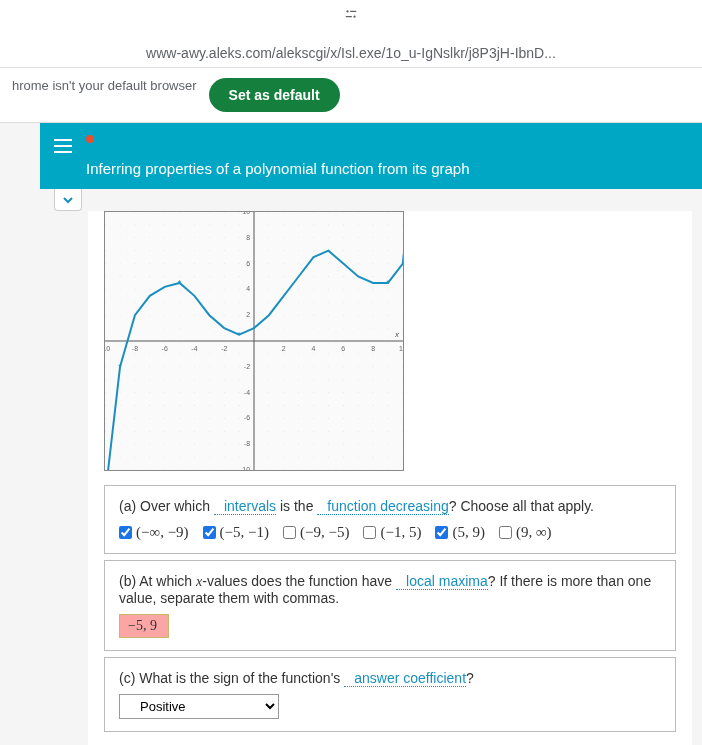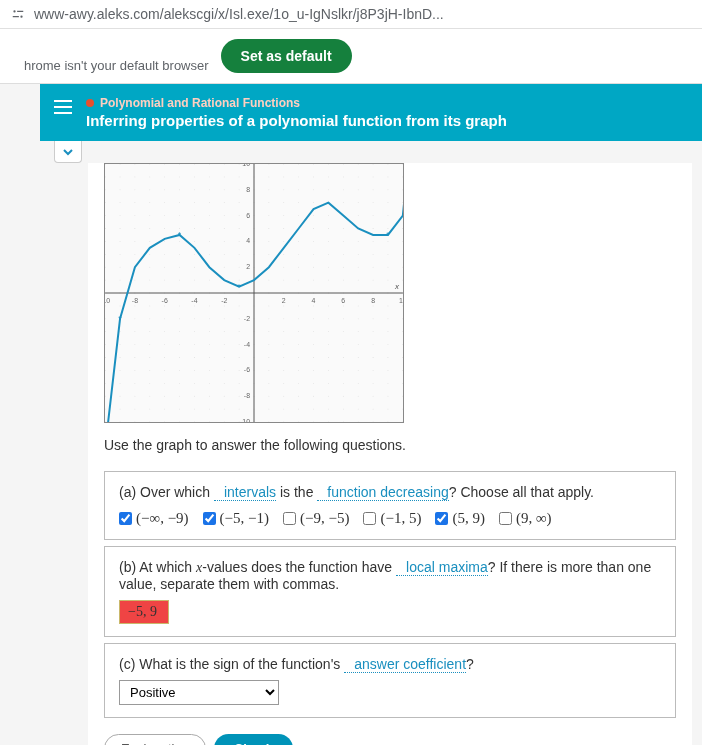--- a/index.html
+++ b/index.html
@@ -1,57 +1,57 @@
 <!DOCTYPE html>
 <html><head>
 <meta charset="utf-8">
 <style>
   * { box-sizing: border-box; margin: 0; padding: 0; }
   body { font-family: Arial, Helvetica, sans-serif; background: #f0f0f0; width: 702px; }
   
-  .address-bar { display: flex; align-items: center; padding: 6px 10px; background: #fff; border-bottom: 1px solid #e0e0e0; gap: 8px; }
+  .address-bar { display: flex; align-items: center; padding: 6px 10px; background: #fff; border-bottom: 1px solid #e0e0e0; gap: 23px; flex-direction: column; }
   .site-icon { width: 16px; height: 16px; display: flex; align-items: center; justify-content: center; color: #5f6368; font-size: 11px; }
   .url { color: #5f6368; font-size: 14px; flex: 1; }
   
-  .notice-bar { display: flex; align-items: flex-end; padding: 10px 24px; background: #fff; gap: 12px; border-bottom: 1px solid #ddd; }
+  .notice-bar { display: flex; align-items: flex-start; padding: 10px 12px; background: #fff; gap: 12px; border-bottom: 1px solid #ddd; }
   .notice-text { color: #5f6368; font-size: 13px; }
   .set-default-btn { background: #15803d; color: #fff; border: none; border-radius: 18px; padding: 9px 20px; font-size: 14px; font-weight: 600; cursor: pointer; }
   
   .content-wrap { padding: 0 0 20px 40px; background: #f5f5f5; }
   
   .topic-header { background: #00a7c4; color: #fff; padding: 12px 14px; display: flex; align-items: flex-start; gap: 14px; }
   .menu-icon { display: flex; flex-direction: column; gap: 4px; margin-top: 4px; cursor: pointer; }
   .menu-icon span { display: block; width: 18px; height: 2px; background: #fff; }
   .topic-titles { flex: 1; }
   .breadcrumb-line { display: flex; align-items: center; gap: 6px; font-size: 12px; font-weight: 600; color: #ffcfc0; }
   .red-dot { width: 8px; height: 8px; background: #e94f2e; border-radius: 50%; }
-  .topic-main { font-size: 15px; font-weight: 700; margin-top: 2px; }
+  .topic-main { font-size: 15px; font-weight: 400; margin-top: 17px; }
   
   .collapse-tab { background: #fff; border: 1px solid #ccc; border-top: none; width: 28px; height: 22px; margin-left: 14px; display: flex; align-items: center; justify-content: center; cursor: pointer; border-radius: 0 0 4px 4px; }
   .collapse-tab svg { width: 12px; height: 12px; }
   
   .main-panel { background: #fff; margin: 0 10px 0 48px; padding: 0 16px 16px; }
   
   .graph-box { border: 1px solid #888; width: 300px; height: 260px; margin: 0 0 14px 0; position: relative; background: #fafafa; }
   .graph-svg { width: 100%; height: 100%; }
   
   .prompt { font-size: 14px; color: #333; margin: 14px 0 18px; }
   
   .qbox { border: 1px solid #bbb; padding: 12px 14px; margin-bottom: 6px; font-size: 14px; color: #333; background:#fff; }
   .qtext .linkterm { color: #1a8fbf; border-bottom: 1px dotted #1a8fbf; padding-left: 10px; }
   .mathvar { font-style: italic; font-family: 'Times New Roman', serif; }
   
   .options-row { margin-top: 10px; display: flex; flex-wrap: wrap; gap: 14px; align-items: center; }
   .opt { display: flex; align-items: center; gap: 4px; font-family: 'Times New Roman', serif; font-size: 15px; }
   .opt input { accent-color: #1a73e8; width:13px; height:13px; }
   
-  .answer-field { display: inline-block; background: #ef4444; border: 1px solid #c9b86a; padding: 3px 8px; margin-top: 8px; font-family: 'Times New Roman', serif; font-size: 14px; min-width: 50px; }
+  .answer-field { display: inline-block; background: #fca5a5; border: 1px solid #c9b86a; padding: 3px 8px; margin-top: 8px; font-family: 'Times New Roman', serif; font-size: 14px; min-width: 50px; }
   
   .select-wrap { margin-top: 8px; }
-  .select-wrap select { border: 1px solid #999; padding: 3px 6px; font-size: 13px; width: 160px; background:#fff; }
+  .select-wrap select { border: 1px solid #999; padding: 3px 16px; font-size: 13px; width: 160px; background:#fff; }
   
   .actions { margin-top: 16px; display: flex; gap: 8px; }
   .explain-btn { background: #fff; border: 1px solid #aaa; color: #555; padding: 6px 16px; border-radius: 16px; font-size: 13px; cursor: pointer; }
   .check-btn { background: #0093b8; color: #fff; border: none; padding: 7px 20px; border-radius: 16px; font-size: 13px; font-weight: 600; cursor: pointer; }
 </style>
 </head>
 <body>
 
 <div class="address-bar">
   <span class="site-icon">
@@ -74,21 +74,20 @@
 
   <div class="topic-header">
     <div class="menu-icon">
         <span></span>
         <span></span>
         <span></span>
       </div>
     <div class="topic-titles">
       <div class="breadcrumb-line">
         <span class="red-dot"></span>
-        <span>Polynomial and Rational Functions</span>
       </div>
       <div class="topic-main">Inferring properties of a polynomial function from its graph</div>
     </div>
   </div>
   <div class="collapse-tab">
     <svg viewBox="0 0 12 12">
         <path d="M2 4 L6 8 L10 4" stroke="#1a8fbf" stroke-width="2" fill="none"></path>
       </svg>
   </div>
 
@@ -561,21 +560,20 @@
           <text x="146" y="2" font-size="7" text-anchor="end" fill="#666">10</text>
           <text x="292" y="126" font-size="8" fill="#555" font-style="italic">x</text>
           <path d="M 0 286 L 15 156 L 30 104 L 45 84.5 L 60 75.4 L 75 71.5 L 90 84.5 L 105 104 L 120 117 L 135 123.5 L 150 117 L 165 104 L 180 84.5 L 195 65 L 210 45.5 L 225 39 L 240 52 L 255 65 L 270 71.5 L 285 71.5 L 300 52 L 307.5 -26" stroke="#1a8fbf" stroke-width="2" fill="none"></path>
           <text x="15" y="159" font-size="9" text-anchor="middle" fill="#1a8fbf">*</text>
           <text x="75" y="74.5" font-size="9" text-anchor="middle" fill="#1a8fbf">*</text>
           <text x="135" y="126.5" font-size="9" text-anchor="middle" fill="#1a8fbf">*</text>
           <text x="285" y="74.5" font-size="9" text-anchor="middle" fill="#1a8fbf">*</text>
         </svg>
     </div>
 
-    <div class="prompt">Use the graph to answer the following questions.</div>
 
     <div class="qbox">
       <span class="qtext">
         <span>(a) Over which </span><span class="linkterm">intervals</span><span> is the </span><span class="linkterm">function decreasing</span><span>? Choose all that apply.</span>
       </span>
       <div class="options-row" id="options-row">
           <label class="opt">
             <input type="checkbox" checked="" style="">
             <span>(−∞, −9)</span>
           </label>

